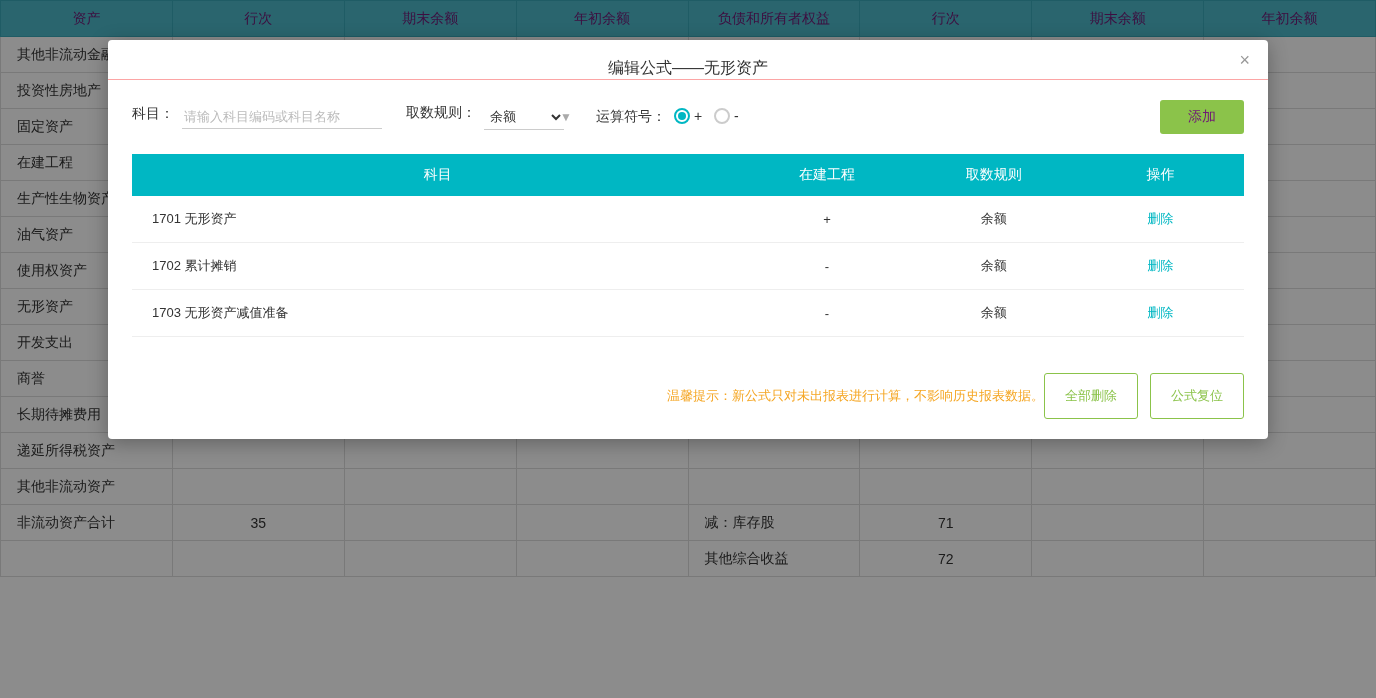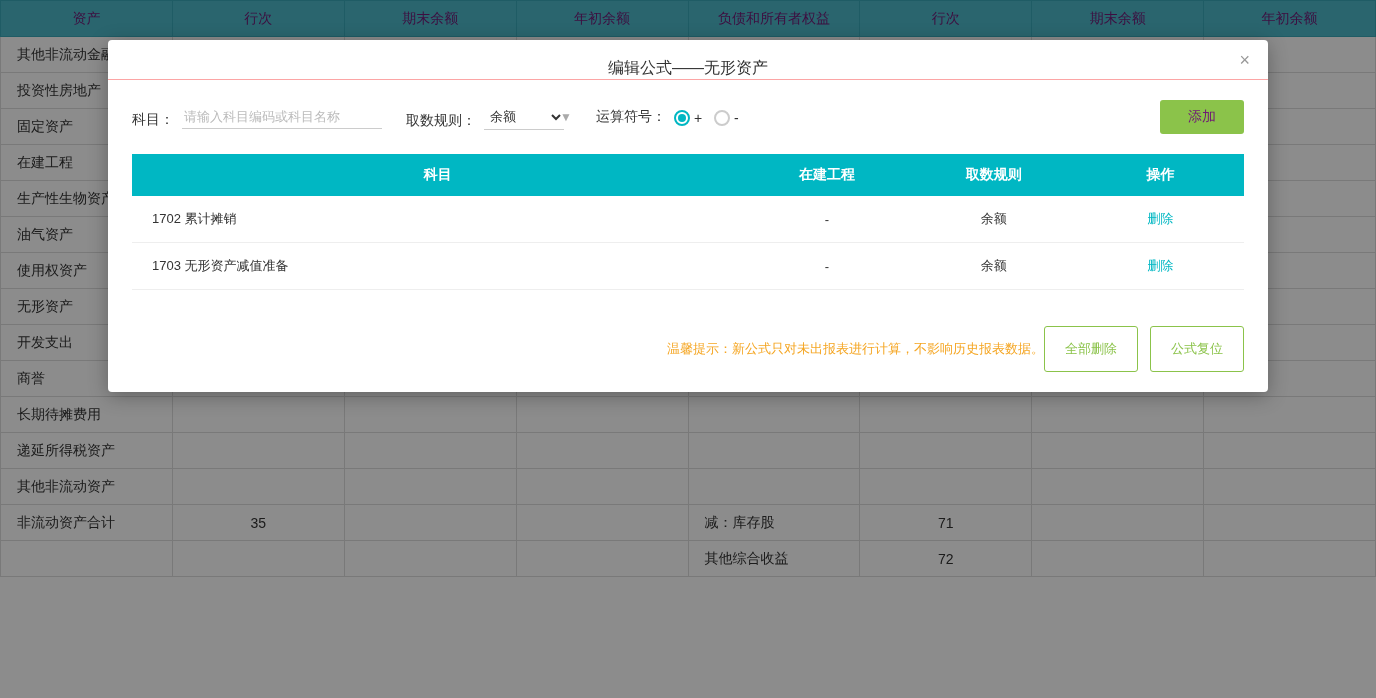--- a/index.html
+++ b/index.html
@@ -102,21 +102,21 @@
     
     .form-row {
       display: flex;
       align-items: center;
       gap: 24px;
       margin-bottom: 20px;
     }
 
     .form-group {
       display: flex;
-      align-items: flex-end;
+      align-items: flex-start;
       gap: 8px;
     }
 
     .form-label {
       color: #333;
       white-space: nowrap;
       font-size: 14px;
     }
 
     .form-input {
@@ -219,21 +219,21 @@
     }
 
     .data-table thead tr {
       background: #00b7c3;
     }
 
     .data-table thead th {
       color: #fff;
       padding: 12px 16px;
       text-align: center;
-      font-weight: bold;
+      font-weight: normal;
       font-size: 14px;
     }
 
     .data-table tbody tr {
       border-bottom: 1px solid #eee;
     }
 
     .data-table tbody tr:last-child {
       border-bottom: 1px solid #eee;
     }
@@ -507,20 +507,26 @@
       <table class="data-table">
         <thead>
           <tr>
             <th style="width:55%">科目</th>
             <th style="width:15%">在建工程</th>
             <th style="width:15%">取数规则</th>
             <th style="width:15%">操作</th>
           </tr>
         </thead>
         <tbody id="formula-tbody">
+        <tr>
+              <td class="subject-cell">1701 无形资产</td>
+              <td>+</td>
+              <td>余额</td>
+              <td><button class="btn-delete">删除</button></td>
+            </tr>
             <tr>
               <td class="subject-cell">1702 累计摊销</td>
               <td>-</td>
               <td>余额</td>
               <td><button class="btn-delete">删除</button></td>
             </tr>
             <tr>
               <td class="subject-cell">1703 无形资产减值准备</td>
               <td>-</td>
               <td>余额</td>

